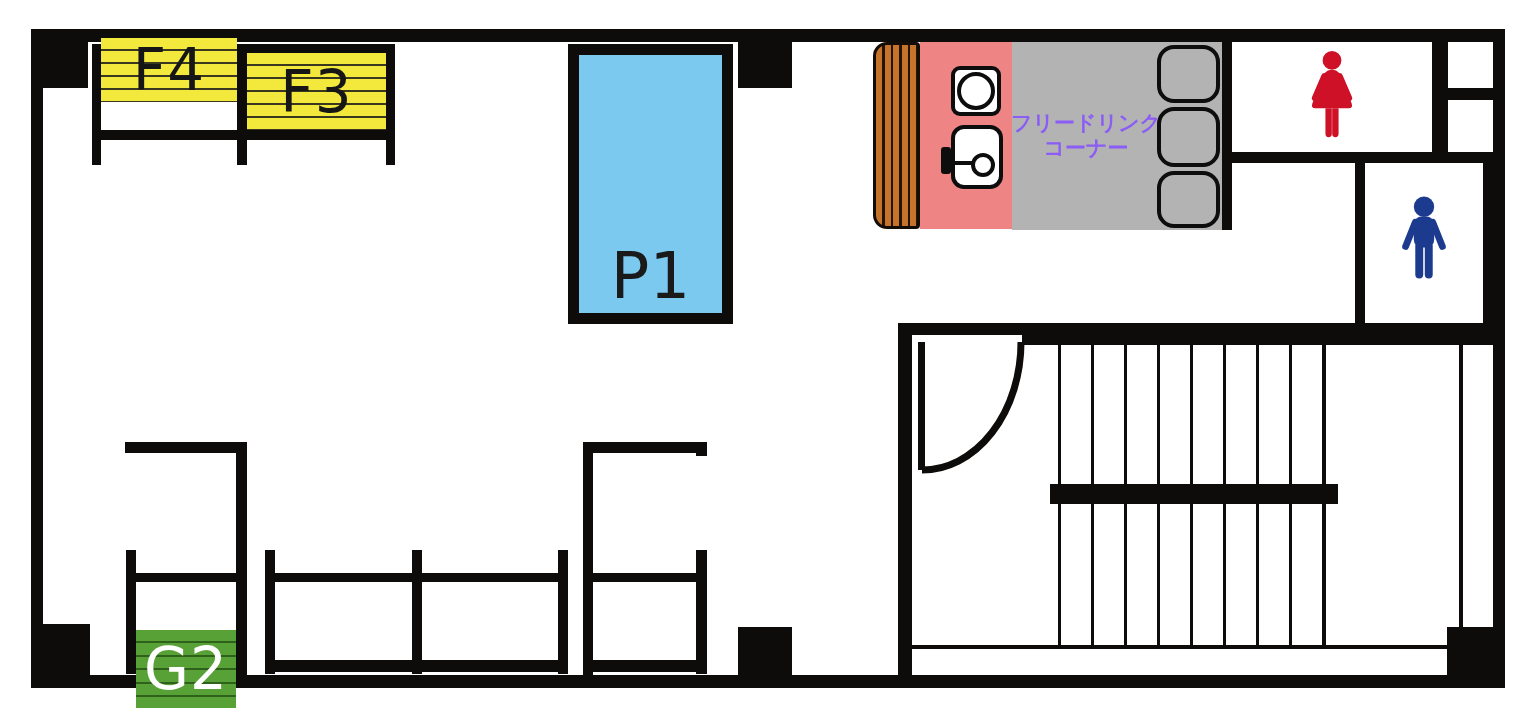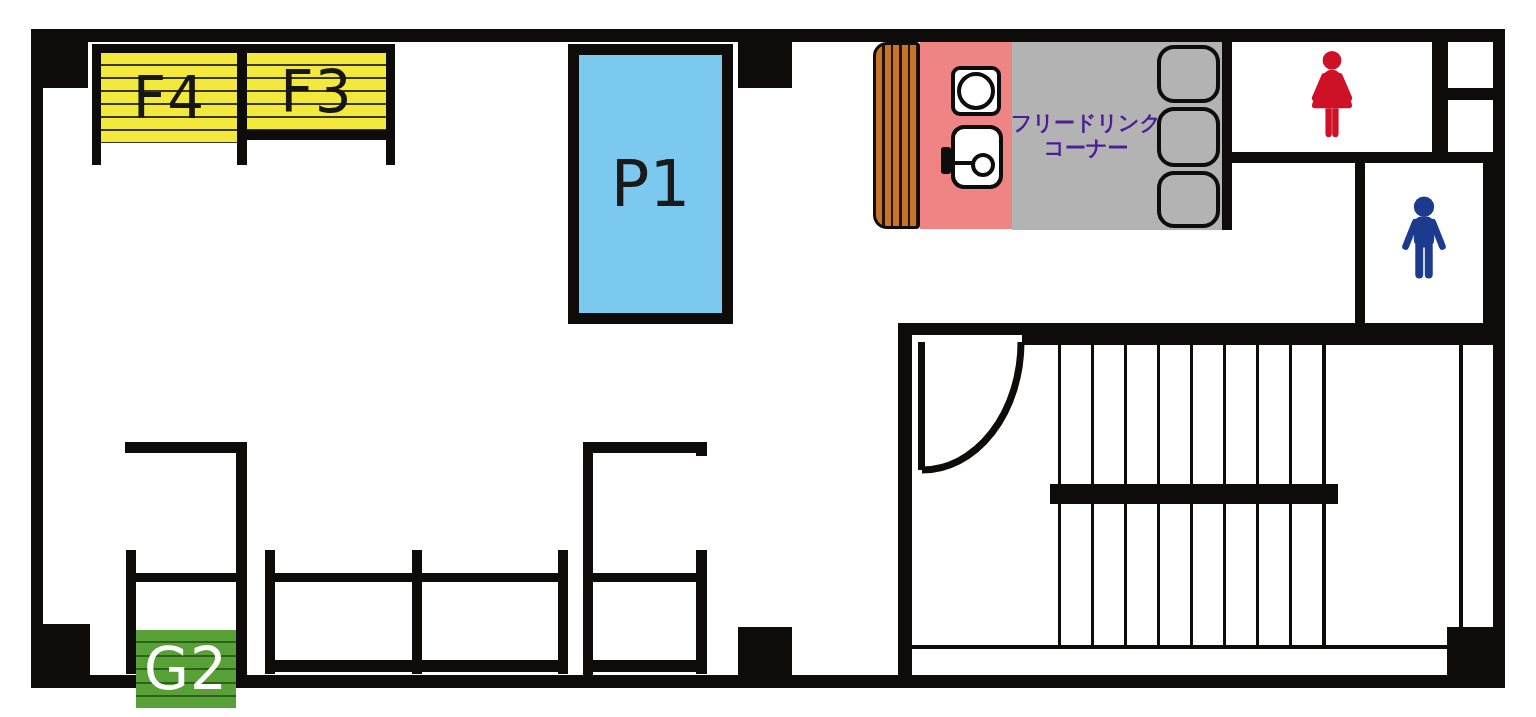--- a/index.html
+++ b/index.html
@@ -23,21 +23,21 @@
   
   .blinds{position:absolute;background-color:var(--blinds-orange,#c4752b);
     background-image:repeating-linear-gradient(90deg,rgba(0,0,0,0) 0 6px,rgba(25,10,2,.92) 6px 8.5px);
     border:3px solid #140c06;border-radius:14px 4px 4px 14px;box-sizing:border-box;}
   .pinkarea{position:absolute;background:var(--kitchen-pink,#ee8484);}
   .grayarea{position:absolute;background:var(--corner-gray,#b3b3b3);}
   .fixture{position:absolute;background:#fff;border:4px solid #0d0d0d;box-sizing:border-box;}
   .stool{position:absolute;background:var(--corner-gray,#b3b3b3);border:4px solid #0d0d0d;
          border-radius:17px;box-sizing:border-box;}
   .dc-text{position:absolute;display:flex;flex-direction:column;align-items:center;justify-content:center;
-           font-size:21px;font-weight:700;color:#4c1d95;line-height:1.2;text-align:center;white-space:nowrap;}
+           font-size:21px;font-weight:700;color:#8b5cf6;line-height:1.2;text-align:center;white-space:nowrap;}
   
   .restroom{position:absolute;display:flex;align-items:center;justify-content:center;}
   .icon-woman{color:var(--women-red,#ce1126);}
   .icon-man{color:var(--men-navy,#1d3b8e);}
   
   .tread{position:absolute;top:345px;width:3px;height:300px;background:var(--wall,#0e0c0a);}
 </style>
 </head>
 <body>
 
@@ -51,28 +51,28 @@
   <div class="wall" style="left:31px;top:624px;width:59px;height:62px;"></div>
   <div class="wall" style="left:1447px;top:627px;width:58px;height:61px;"></div>
   <div class="wall" style="left:738px;top:40px;width:54px;height:48px;"></div>
   <div class="wall" style="left:738px;top:627px;width:54px;height:48px;"></div>
 
   <div class="wall" style="left:92px;top:44px;width:9px;height:121px;"></div>
   <div class="wall" style="left:237px;top:44px;width:10px;height:121px;"></div>
   <div class="wall" style="left:386px;top:44px;width:9px;height:121px;"></div>
   <div class="wall" style="left:101px;top:44px;width:285px;height:9px;"></div>
   <div class="wall" style="left:101px;top:130px;width:285px;height:10px;"></div>
-  <div class="booth yellow" style="left:101px;top:53px;width:136px;height:90px;">
+  <div class="booth yellow" style="left:101px;top:38px;width:136px;height:64px;">
     <span>F4</span>
   </div>
   <div class="booth yellow" style="left:247px;top:53px;width:139px;height:77px;">
     <span>F3</span>
   </div>
 
-  <div class="proom" style="left:568px;top:44px;width:165px;height:280px;box-sizing:border-box;">
+  <div class="proom" style="left:568px;top:44px;width:165px;height:280px;box-sizing:border-box;align-items:flex-end;">
     <span>P1</span>
   </div>
 
   <div class="blinds" style="left:873px;top:42px;width:47px;height:187px;"></div>
   <div class="pinkarea" style="left:920px;top:42px;width:92px;height:187px;"></div>
   <div class="grayarea" style="left:1012px;top:42px;width:210px;height:188px;"></div>
 
   <div class="fixture" style="left:951px;top:66px;width:50px;height:50px;border-radius:9px;display:flex;align-items:center;justify-content:center;">
     <div style="width:30px;height:30px;border:4px solid #0d0d0d;border-radius:50%;"></div>
   </div>

